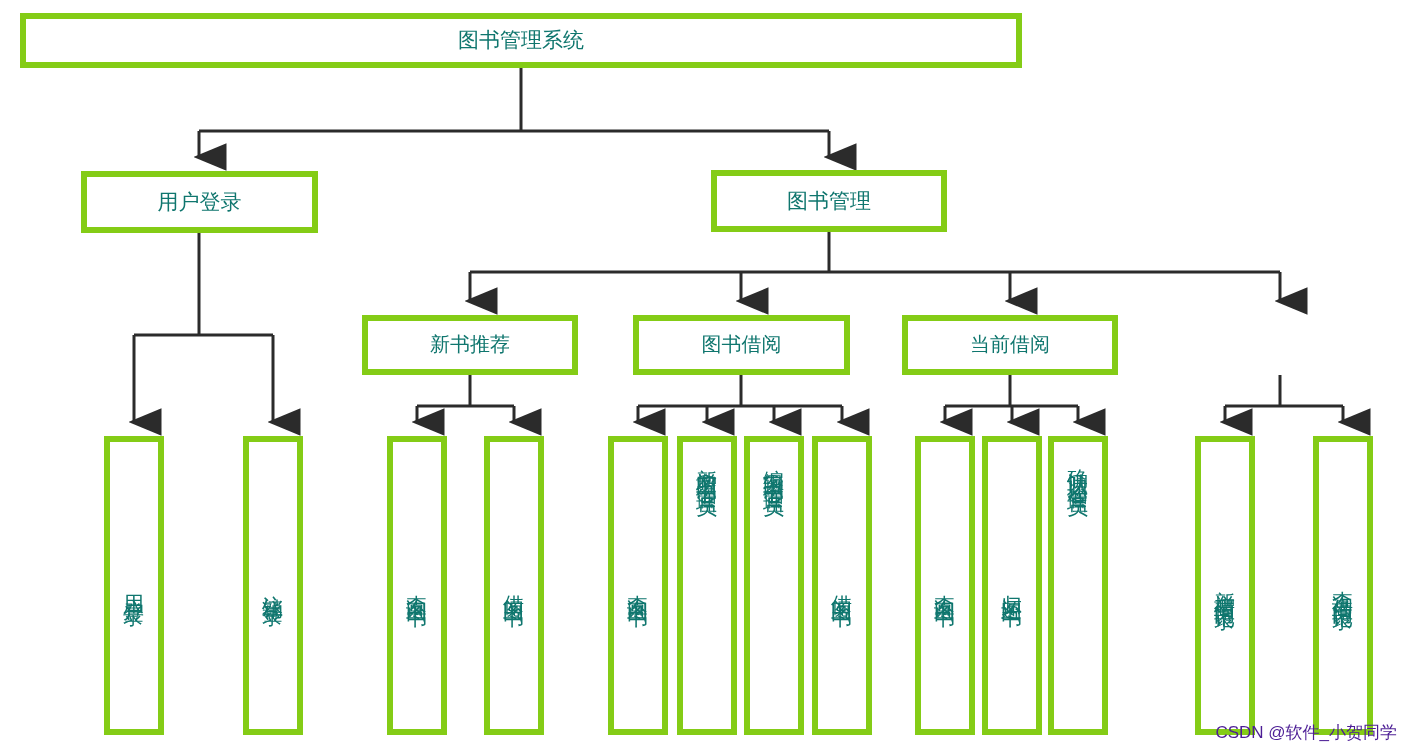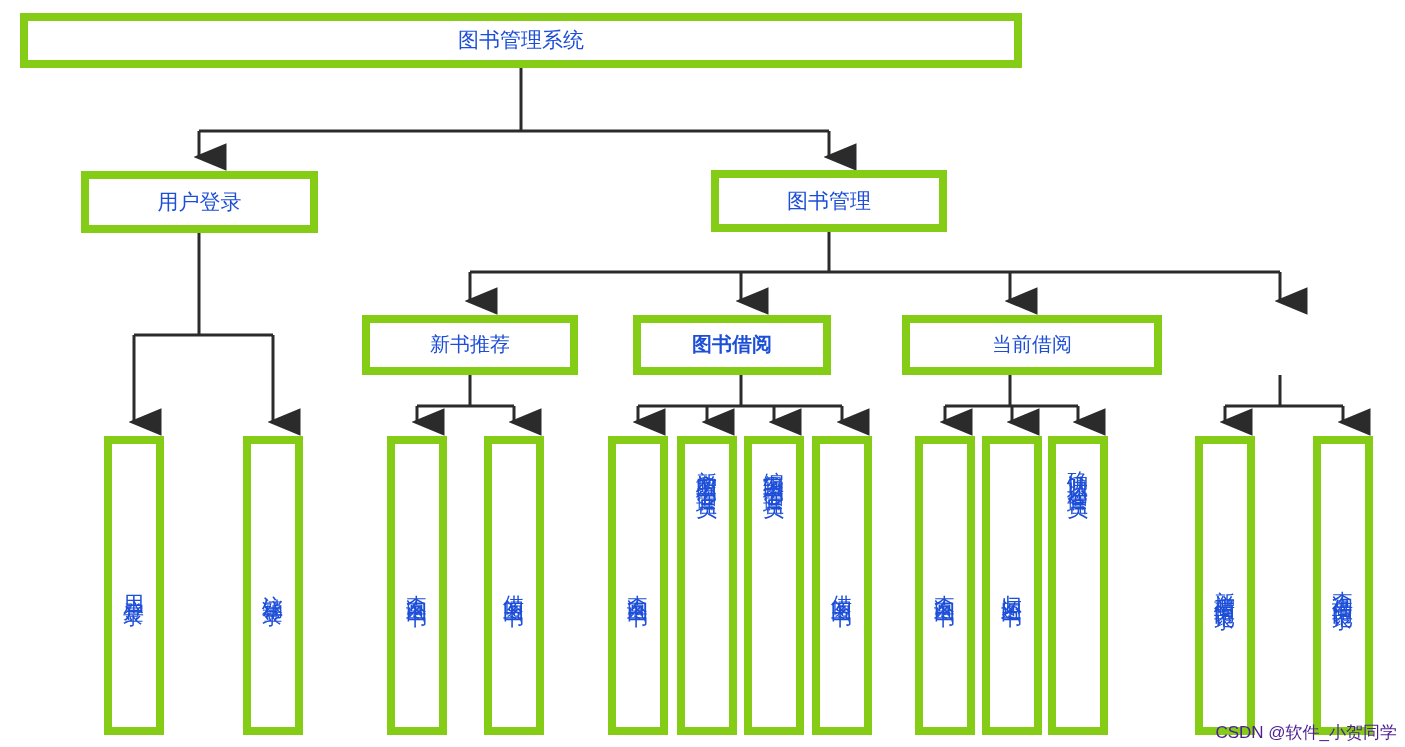--- a/index.html
+++ b/index.html
@@ -10,25 +10,25 @@
     overflow:hidden;
   }
   #canvas{position:relative;width:1405px;height:747px;}
 
   svg#wires{position:absolute;left:0;top:0;width:1405px;height:747px;pointer-events:none;}
 
   .node{
     position:absolute;
     box-sizing:border-box;
     background:#ffffff;
-    border:8px solid #84cc16;
+    border:6px solid #84cc16;
     display:flex;
     align-items:center;
     justify-content:center;
-    color:#1d4ed8;
+    color:#0f766e;
   }
   .node .lbl{
     display:block;
     text-align:center;
     line-height:1.08;
     white-space:nowrap;
   }
 
   
   .node.horiz .lbl{font-size:21px;}
@@ -121,24 +121,24 @@
   <div class="node horiz" style="left:81px;top:171px;width:237px;height:62px;">
     <span class="lbl">用户登录</span>
   </div>
   <div class="node tier2" style="left:362px;top:315px;width:216px;height:60px;">
     <span class="lbl">新书推荐</span>
   </div>
 
   <div class="node horiz" style="left:711px;top:170px;width:236px;height:62px;">
     <span class="lbl">图书管理</span>
   </div>
-  <div class="node tier2" style="left:633px;top:315px;width:198px;height:60px;font-weight:bold;">
+  <div class="node tier2" style="left:633px;top:315px;width:217px;height:60px;">
     <span class="lbl">图书借阅</span>
   </div>
-  <div class="node tier2" style="left:902px;top:315px;width:260px;height:60px;">
+  <div class="node tier2" style="left:902px;top:315px;width:216px;height:60px;">
     <span class="lbl">当前借阅</span>
   </div>
 
   <div class="node leaf mid" style="left:104px;top:436px;width:60px;height:299px;">
     <span class="lbl">用户登录</span>
   </div>
   <div class="node leaf mid" style="left:243px;top:436px;width:60px;height:299px;">
     <span class="lbl">注销登录</span>
   </div>
 

